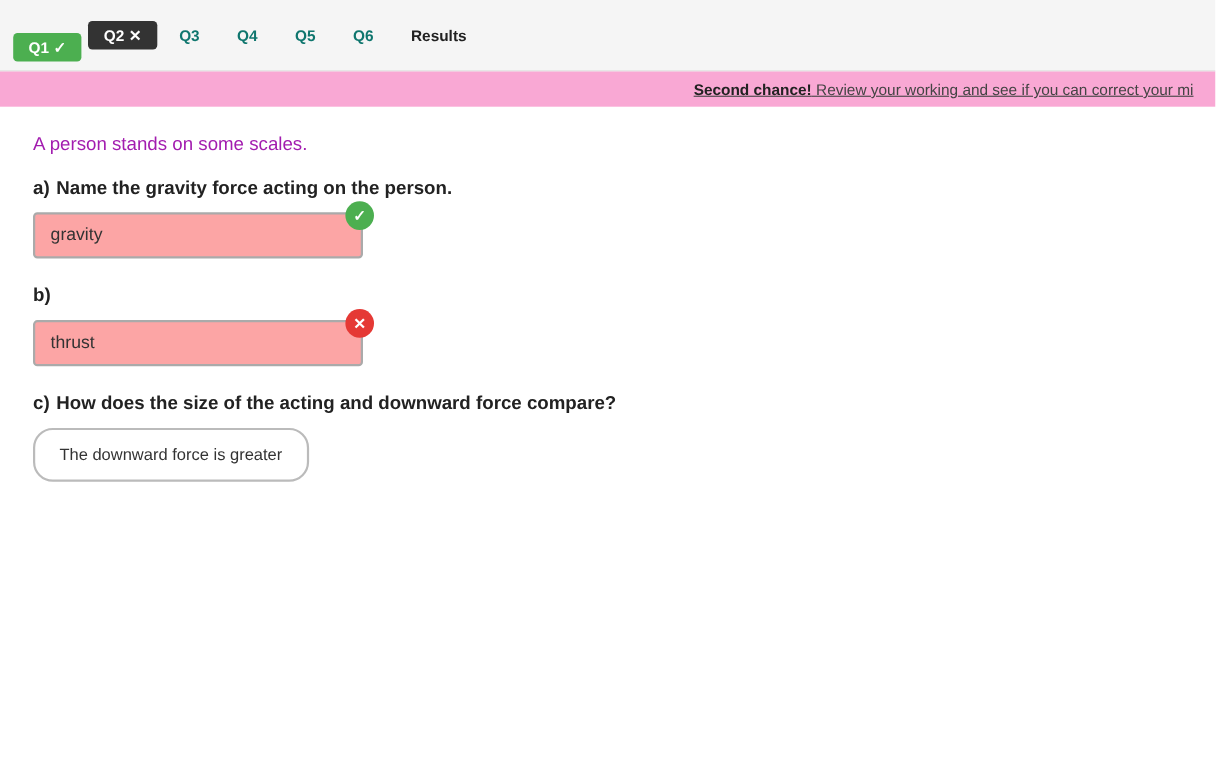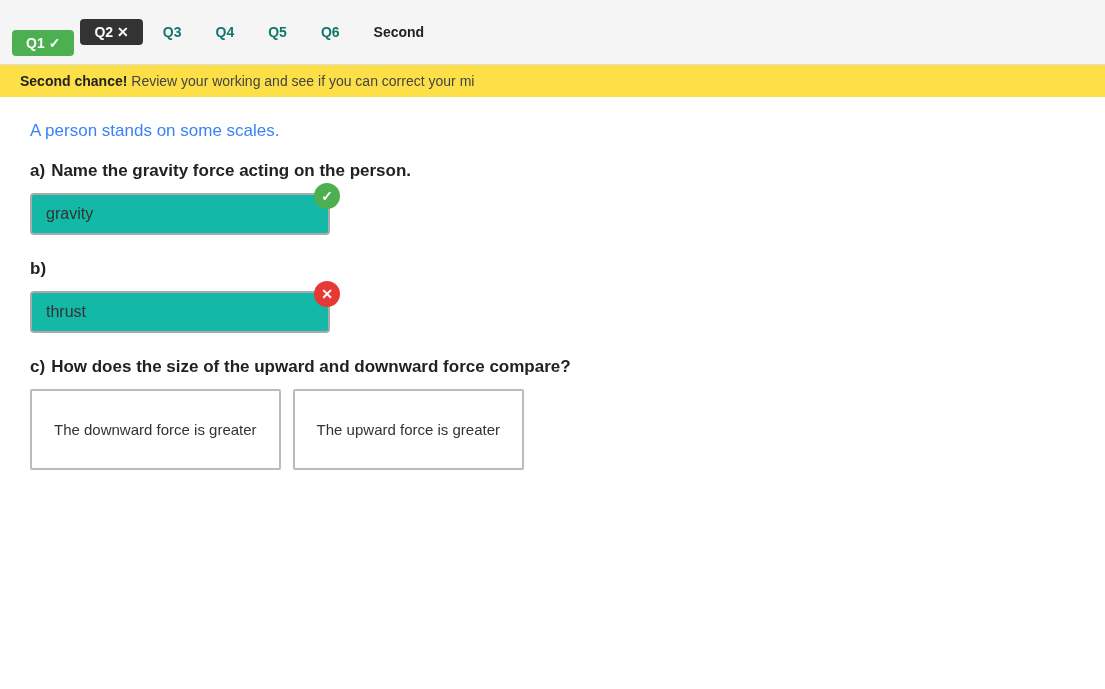--- a/index.html
+++ b/index.html
@@ -53,41 +53,42 @@
       color: white;
     }
 
     .tab-results {
       font-weight: 700;
       color: #222;
     }
 
     
     .second-chance-banner {
-      background: #fde047;
+      background: #f9a8d4;
       padding: 8px 20px;
       font-size: 14px;
-      text-align: left;
+      text-align: right;
       color: #444;
+      text-decoration: underline;
     }
 
     .second-chance-banner strong {
       font-weight: 700;
       color: #222;
     }
 
     
     .main-content {
       padding: 24px 30px;
     }
 
     .intro-text {
       font-size: 17px;
       margin-bottom: 20px;
-      color: #3b82f6;
+      color: #a21caf;
     }
 
     .question-block {
       margin-bottom: 24px;
     }
 
     .question-label {
       font-size: 17px;
       font-weight: 600;
       margin-bottom: 12px;
@@ -105,21 +106,21 @@
       display: inline-block;
     }
 
     .answer-input {
       border: 2px solid #aaa;
       border-radius: 4px;
       padding: 10px 14px;
       font-size: 16px;
       width: 300px;
       color: #333;
-      background: #14b8a6;
+      background: #fca5a5;
       outline: none;
     }
 
     .badge {
       position: absolute;
       top: -10px;
       right: -10px;
       width: 26px;
       height: 26px;
       border-radius: 50%;
@@ -142,22 +143,22 @@
     
     .options-row {
       display: flex;
       gap: 12px;
       margin-top: 12px;
       flex-wrap: wrap;
     }
 
     .option-btn {
       border: 2px solid #bbb;
-      border-radius: 2px;
-      padding: 30px 22px;
+      border-radius: 18px;
+      padding: 14px 22px;
       font-size: 15px;
       background: white;
       color: #333;
       cursor: pointer;
       font-weight: 500;
       min-width: 150px;
     }
   </style>
 </head>
 <body>
@@ -177,21 +178,21 @@
   <button class="tab">
     <span>Q4</span>
   </button>
   <button class="tab">
     <span>Q5</span>
   </button>
   <button class="tab">
     <span>Q6</span>
   </button>
   <button class="tab tab-results">
-    <span>Second</span>
+    <span>Results</span>
   </button>
 </div>
 
 <div class="second-chance-banner">
   <strong>Second chance!</strong><span> Review your working and see if you can correct your mi</span>
 </div>
 
 <div class="main-content">
 
   <p class="intro-text">A person stands on some scales.</p>
@@ -217,25 +218,22 @@
       <input class="answer-input" type="text" value="thrust" readonly="" style="">
       <div class="badge badge-incorrect">
         <span>✕</span>
       </div>
     </div>
   </div>
 
   <div class="question-block">
     <div class="question-label">
       <span class="letter">c)</span>
-      <span>How does the size of the upward and downward force compare?</span>
+      <span>How does the size of the acting and downward force compare?</span>
     </div>
     <div class="options-row">
       <button class="option-btn">
         <span>The downward force is greater</span>
       </button>
-      <button class="option-btn">
-        <span>The upward force is greater</span>
-      </button>
     </div>
   </div>
 
 </div>
 
 </body></html>

